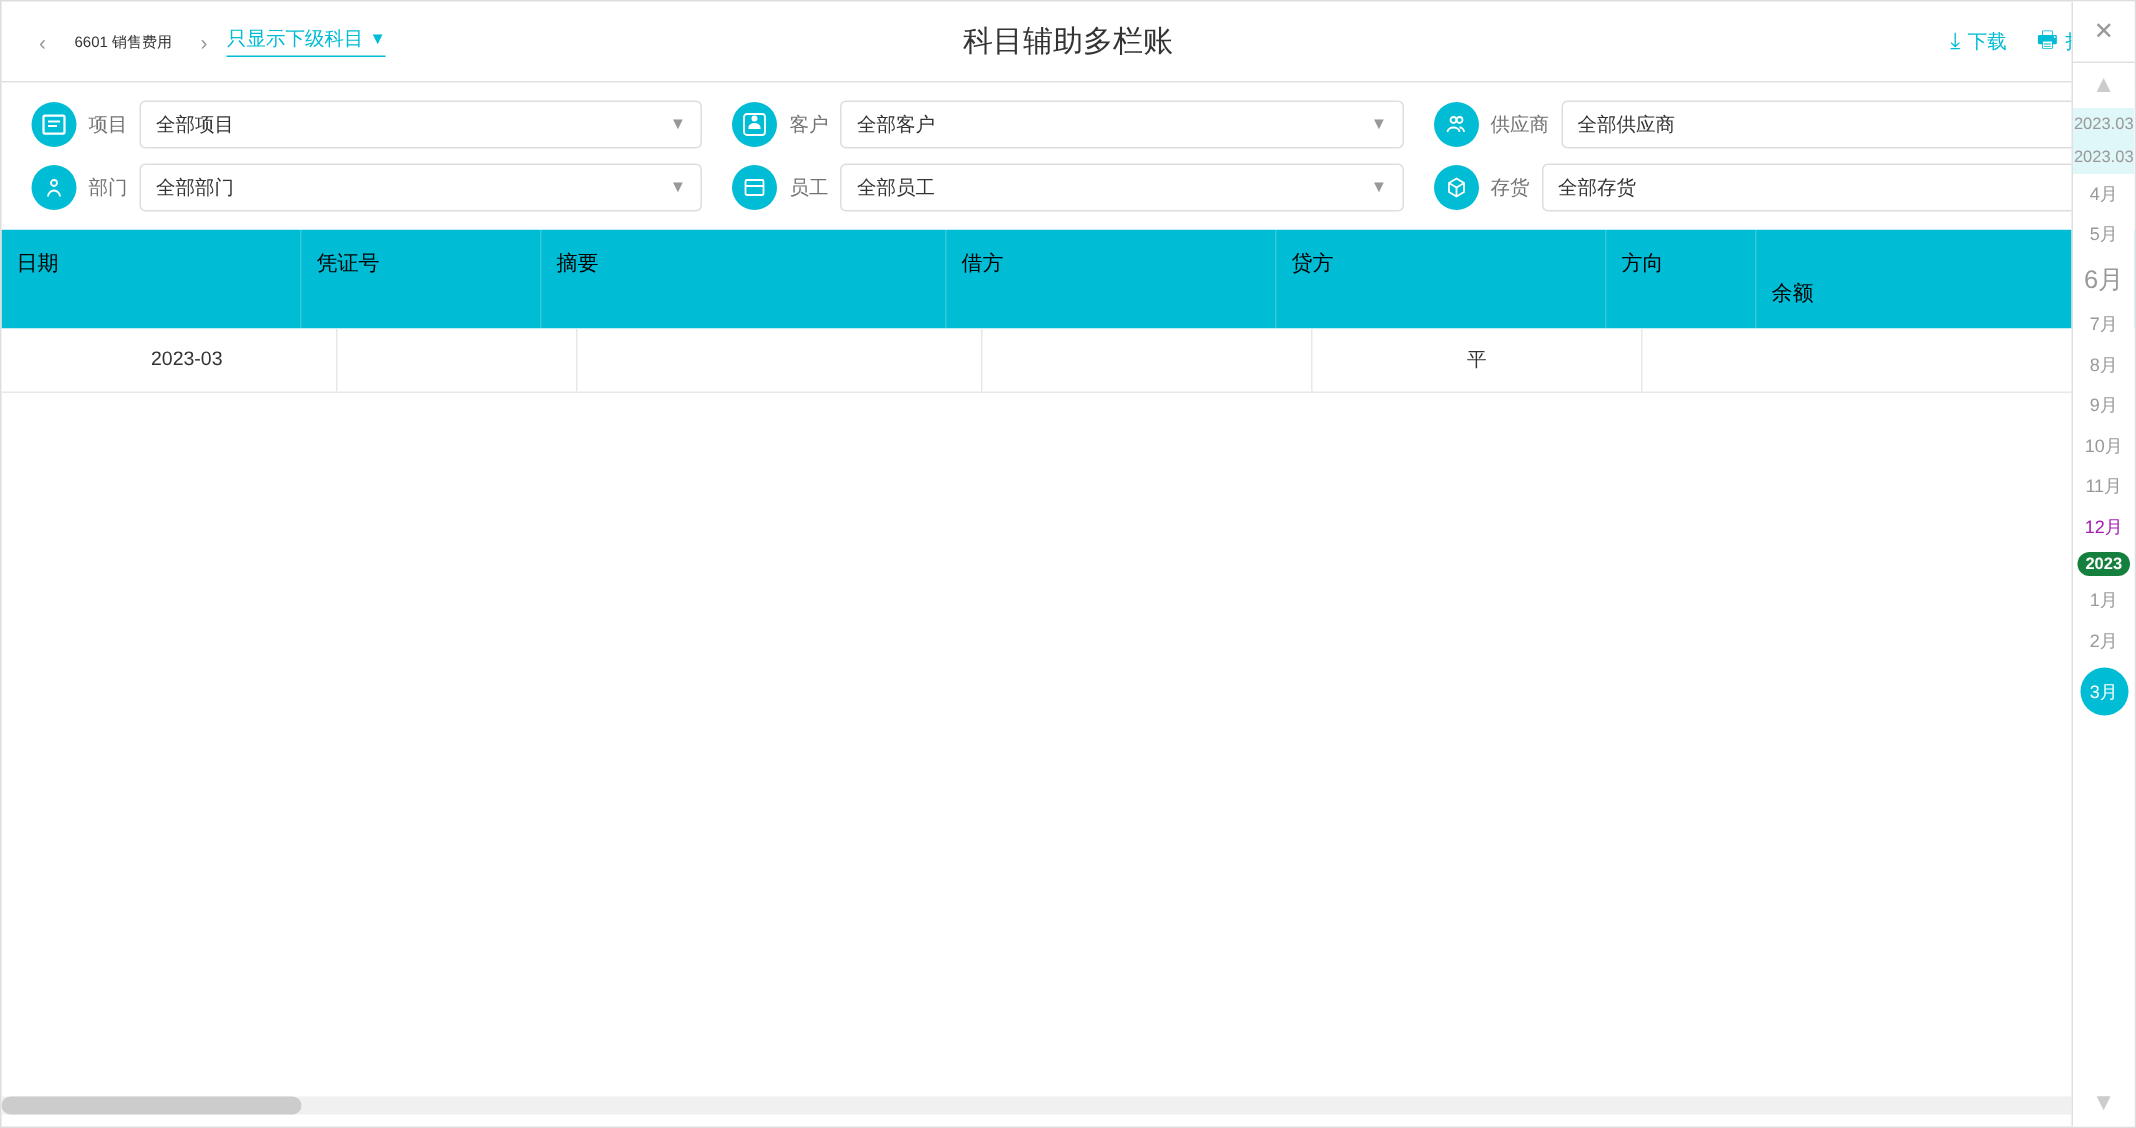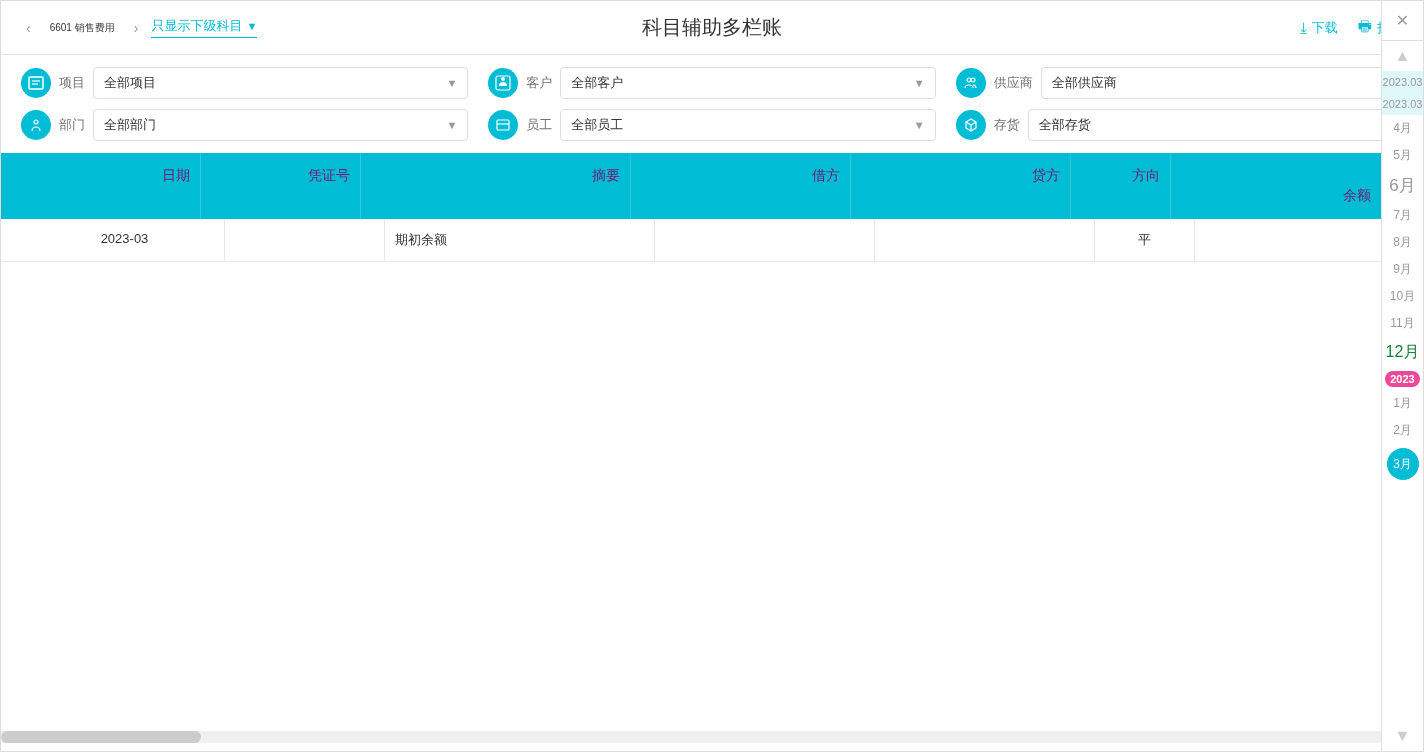--- a/index.html
+++ b/index.html
@@ -24,21 +24,21 @@
     .filter-item { display: flex; align-items: center; gap: 8px; flex: 1; }
     .filter-icon { width: 30px; height: 30px; border-radius: 50%; display: flex; align-items: center; justify-content: center; font-size: 14px; flex-shrink: 0; }
     .filter-icon.teal { background: #00bcd4; color: white; }
     .filter-label { color: #737373; font-size: 13px; white-space: nowrap; flex-shrink: 0; }
     .filter-select { flex: 1; height: 32px; border: 1px solid #ddd; border-radius: 4px; padding: 0 10px; display: flex; align-items: center; justify-content: space-between; cursor: pointer; background: #fff; font-size: 13px; color: #333; }
     .filter-select-arrow { color: #999; font-size: 11px; }
 
     
     .table-wrapper { margin: 0 0 0 0; overflow: hidden; }
     .table-header { display: grid; grid-template-columns: 200px 160px 270px 220px 220px 100px 210px; background: #00bcd4; }
-    .table-header-cell { padding: 14px 10px; text-align: right; color: #701a75; font-size: 14px; font-weight: 500; border-right: 1px solid rgba(255,255,255,0.2); }
+    .table-header-cell { padding: 14px 10px; text-align: left; color: #000000; font-size: 14px; font-weight: 500; border-right: 1px solid rgba(255,255,255,0.2); }
     .table-header-cell:last-child { border-right: none; margin-top: 20px; }
 
     .table-body { background: #fff; }
     .table-row { display: grid; grid-template-columns: 200px 160px 270px 220px 220px 100px 210px; border-bottom: 1px solid #e8e8e8; padding-left: 24px; }
     .table-cell { padding: 12px 10px; text-align: center; font-size: 13px; color: #333; border-right: 1px solid #e8e8e8; }
     .table-cell:last-child { border-right: none; }
 
     
     .right-sidebar { position: absolute; right: 0; top: 0; bottom: 0; width: 42px; background: #fff; border-left: 1px solid #e0e0e0; display: flex; flex-direction: column; align-items: center; }
     .close-btn { width: 100%; padding: 10px 0; display: flex; align-items: center; justify-content: center; cursor: pointer; color: #999; font-size: 16px; border-bottom: 1px solid #e0e0e0; }
@@ -175,21 +175,20 @@
       <div class="table-header-cell">摘要</div>
       <div class="table-header-cell">借方</div>
       <div class="table-header-cell">贷方</div>
       <div class="table-header-cell">方向</div>
       <div class="table-header-cell">余额</div>
     </div>
     <div class="table-body">
       <div class="table-row">
         <div class="table-cell">2023-03</div>
         <div class="table-cell"></div>
-        <div class="table-cell" style="text-align:left;">期初余额</div>
         <div class="table-cell"></div>
         <div class="table-cell"></div>
         <div class="table-cell">平</div>
         <div class="table-cell"></div>
       </div>
     </div>
   </div>
 
   <div style="position:absolute; bottom:8px; left:0; right:42px; height:12px; background:#f0f0f0;">
     <div style="width:200px; height:12px; background:#ccc; border-radius:6px;"></div>
@@ -209,24 +208,24 @@
       <div style="width:100%; text-align:center; padding:5px 0; font-size:11px; color:#999; cursor:pointer; background:#e0f7fa;">2023.03</div>
 
       <div style="width:100%; text-align:center; padding:5px 0; font-size:12px; color:#999; cursor:pointer;">4月</div>
       <div style="width:100%; text-align:center; padding:5px 0; font-size:12px; color:#999; cursor:pointer;">5月</div>
       <div style="width:100%; text-align:center; padding:5px 0; font-size:17px; color:#999; cursor:pointer;">6月</div>
       <div style="width:100%; text-align:center; padding:5px 0; font-size:12px; color:#999; cursor:pointer;">7月</div>
       <div style="width:100%; text-align:center; padding:5px 0; font-size:12px; color:#999; cursor:pointer;">8月</div>
       <div style="width:100%; text-align:center; padding:5px 0; font-size:12px; color:#999; cursor:pointer;">9月</div>
       <div style="width:100%; text-align:center; padding:5px 0; font-size:12px; color:#999; cursor:pointer;">10月</div>
       <div style="width:100%; text-align:center; padding:5px 0; font-size:12px; color:#999; cursor:pointer;">11月</div>
-      <div style="width:100%; text-align:center; padding:5px 0; font-size:16px; color:#15803d; cursor:pointer;">12月</div>
+      <div style="width:100%; text-align:center; padding:5px 0; font-size:12px; color:#a21caf; cursor:pointer;">12月</div>
 
       <div style="display:flex; justify-content:center; padding:3px 0;">
-        <span style="background:#ec4899; color:white; border-radius:10px; font-size:11px; font-weight:bold; padding:2px 5px;">2023</span>
+        <span style="background:#15803d; color:white; border-radius:10px; font-size:11px; font-weight:bold; padding:2px 5px;">2023</span>
       </div>
 
       <div style="width:100%; text-align:center; padding:5px 0; font-size:12px; color:#999; cursor:pointer;">1月</div>
       <div style="width:100%; text-align:center; padding:5px 0; font-size:12px; color:#999; cursor:pointer;">2月</div>
 
       <div style="display:flex; justify-content:center; align-items:center; padding:4px 0;">
         <div style="width:32px; height:32px; border-radius:50%; background:#00bcd4; color:white; display:flex; align-items:center; justify-content:center; font-size:12px; font-weight:500; cursor:pointer;">3月</div>
       </div>
     </div>
 

